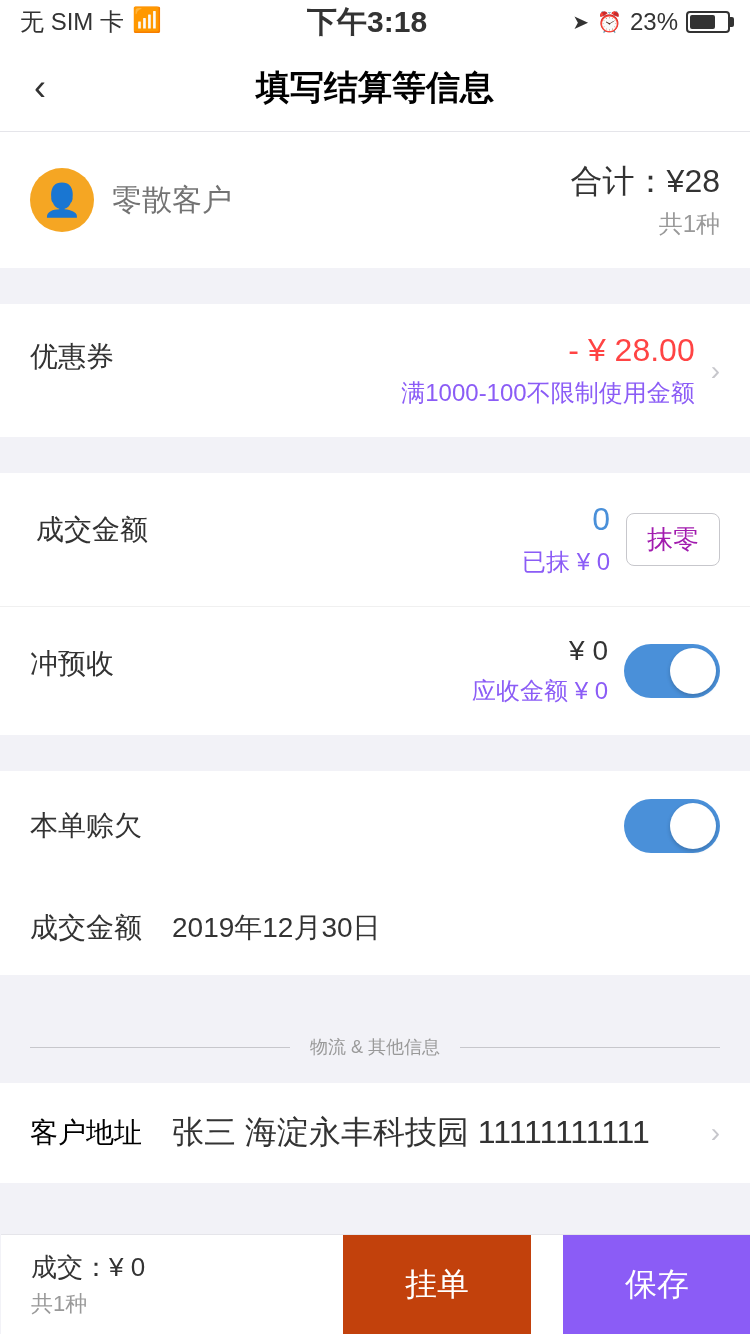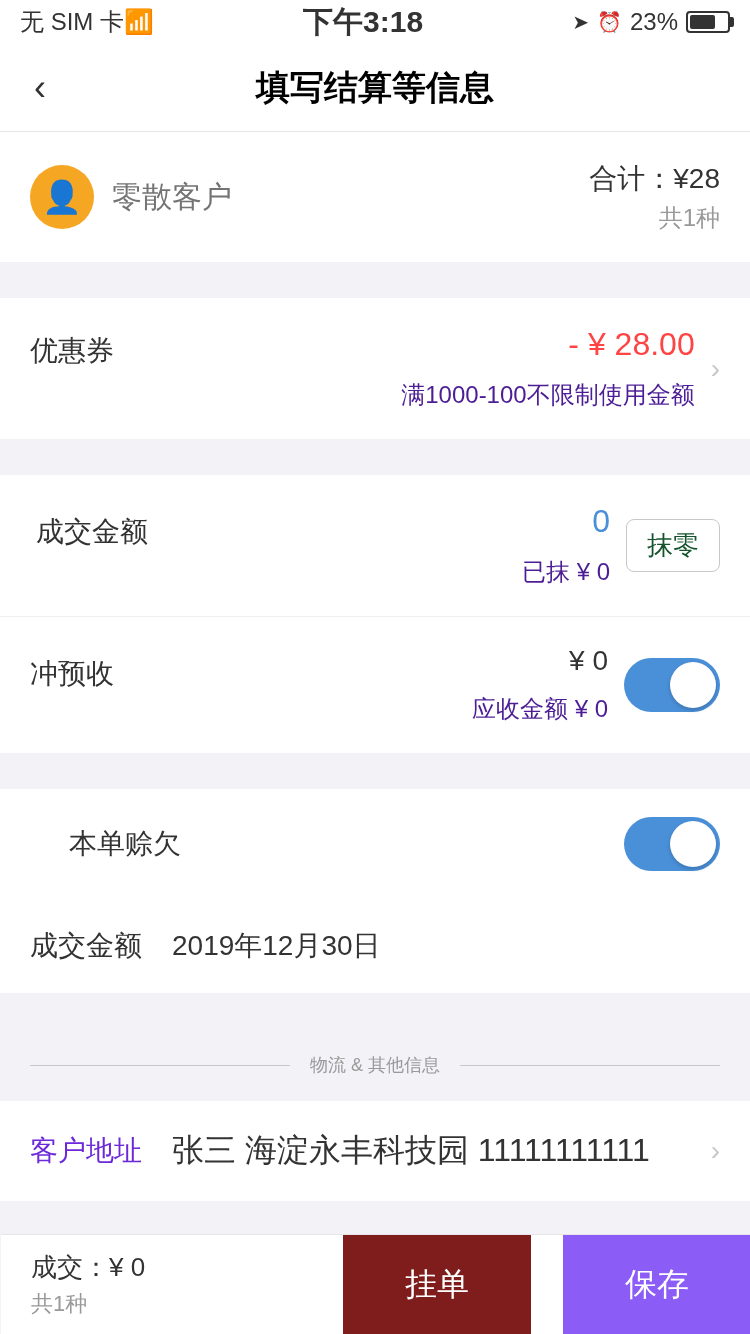--- a/index.html
+++ b/index.html
@@ -18,21 +18,21 @@
     .status-bar {
       height: 44px;
       background: #fff;
       display: flex;
       align-items: center;
       justify-content: space-between;
       padding: 0 20px;
       font-size: 24px;
       font-weight: 500;
     }
-    .status-left { display: flex; align-items: center; }
+    .status-left { display: flex; gap: 8px; }
     .status-center { font-size: 30px; font-weight: 600; }
     .status-right { display: flex; align-items: center; gap: 8px; }
     .battery {
       width: 44px; height: 22px;
       border: 2px solid #333;
       border-radius: 4px;
       position: relative;
       display: inline-flex;
       align-items: center;
       padding: 2px;
@@ -118,21 +118,21 @@
     }
     .customer-name {
       font-size: 30px;
       color: #737373;
       font-weight: 500;
     }
     .customer-right {
       text-align: right;
     }
     .total-amount {
-      font-size: 28px;
+      font-size: 32px;
       color: #333;
     }
     .total-count {
       font-size: 24px;
       color: #999;
       margin-top: 4px;
     }
 
     
     .row-item {
@@ -163,38 +163,38 @@
       font-size: 32px;
       font-weight: 500;
     }
     .row-value.blue {
       color: #4a90d9;
       font-size: 32px;
       font-weight: 500;
     }
     .row-sub {
       font-size: 24px;
-      color: #4c1d95;
-      margin-top: 16px;
+      color: #8b5cf6;
+      margin-top: 8px;
     }
     .chevron {
       color: #c7c7cc;
       font-size: 28px;
     }
     .row-value-wrap {
       text-align: right;
     }
 
     
     .round-zero-btn {
       border: 1px solid #c7c7cc;
       border-radius: 8px;
       padding: 8px 20px;
       font-size: 26px;
-      color: #14532d;
+      color: #a21caf;
       background: #fff;
       cursor: pointer;
     }
 
     
     .toggle {
       width: 96px;
       height: 54px;
       background: #4a90d9;
       border-radius: 27px;
@@ -260,21 +260,21 @@
     
     .address-row {
       display: flex;
       align-items: center;
       justify-content: space-between;
       padding: 28px 30px;
       background: #fff;
     }
     .address-label {
       font-size: 28px;
-      color: #6d28d9;
+      color: #000000;
       white-space: nowrap;
       margin-right: 30px;
     }
     .address-value {
       font-size: 32px;
       color: #333;
       flex: 1;
     }
 
     
@@ -310,21 +310,21 @@
       height: 100%;
       display: flex;
       align-items: center;
       justify-content: center;
       font-size: 32px;
       font-weight: 500;
       color: #fff;
       cursor: pointer;
     }
     .btn-pending {
-      background: #7f1d1d;
+      background: #c2410c;
     }
     .btn-save {
       background: #8b5cf6;
     }
   </style>
 </head>
 <body>
 
 <div class="status-bar">
   <div class="status-left">
@@ -403,21 +403,21 @@
         </div>
         <div class="toggle"></div>
       </div>
     </div>
   </div>
 
   <div class="section-divider"></div>
 
   <div class="card">
 
-    <div class="row-item" style="border-top: none; margin-left: 39px;">
+    <div class="row-item" style="border-top: none;">
       <div class="row-label">本单赊欠</div>
       <div class="toggle"></div>
     </div>
 
     <div class="due-date-row">
       <span class="due-date-label">成交金额</span>
       <span class="due-date-value">2019年12月30日</span>
     </div>
   </div>
 

